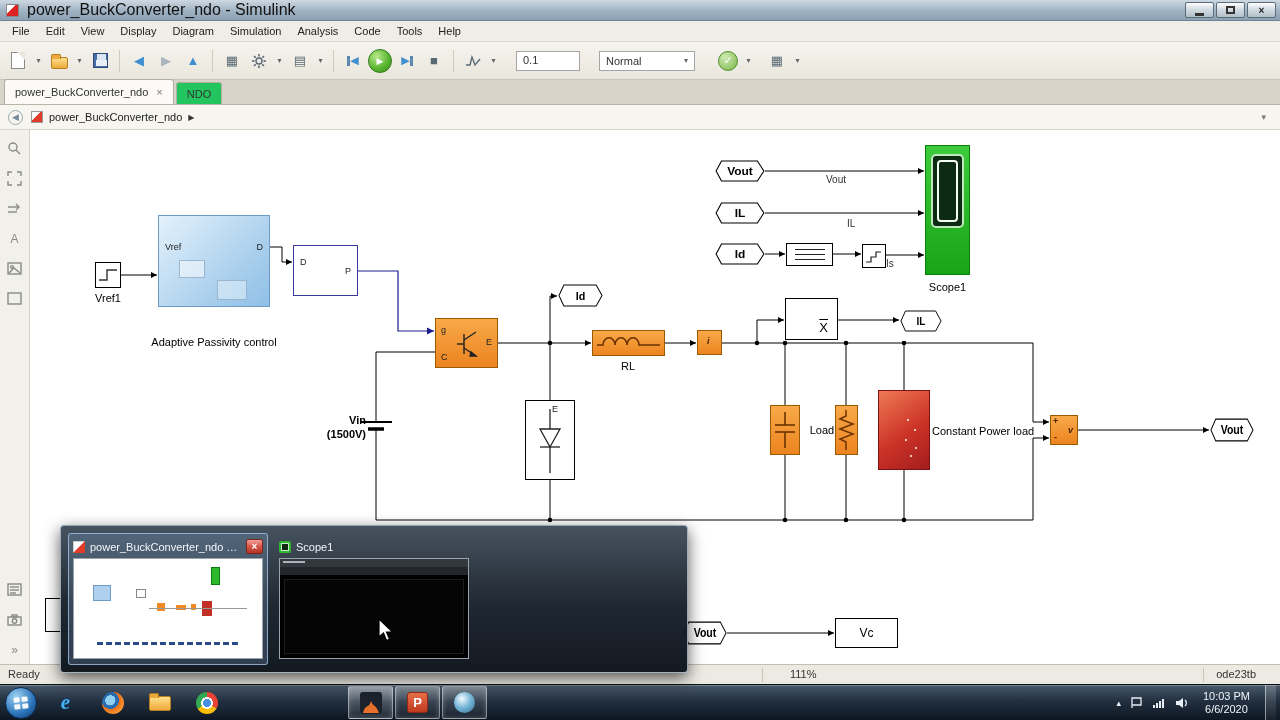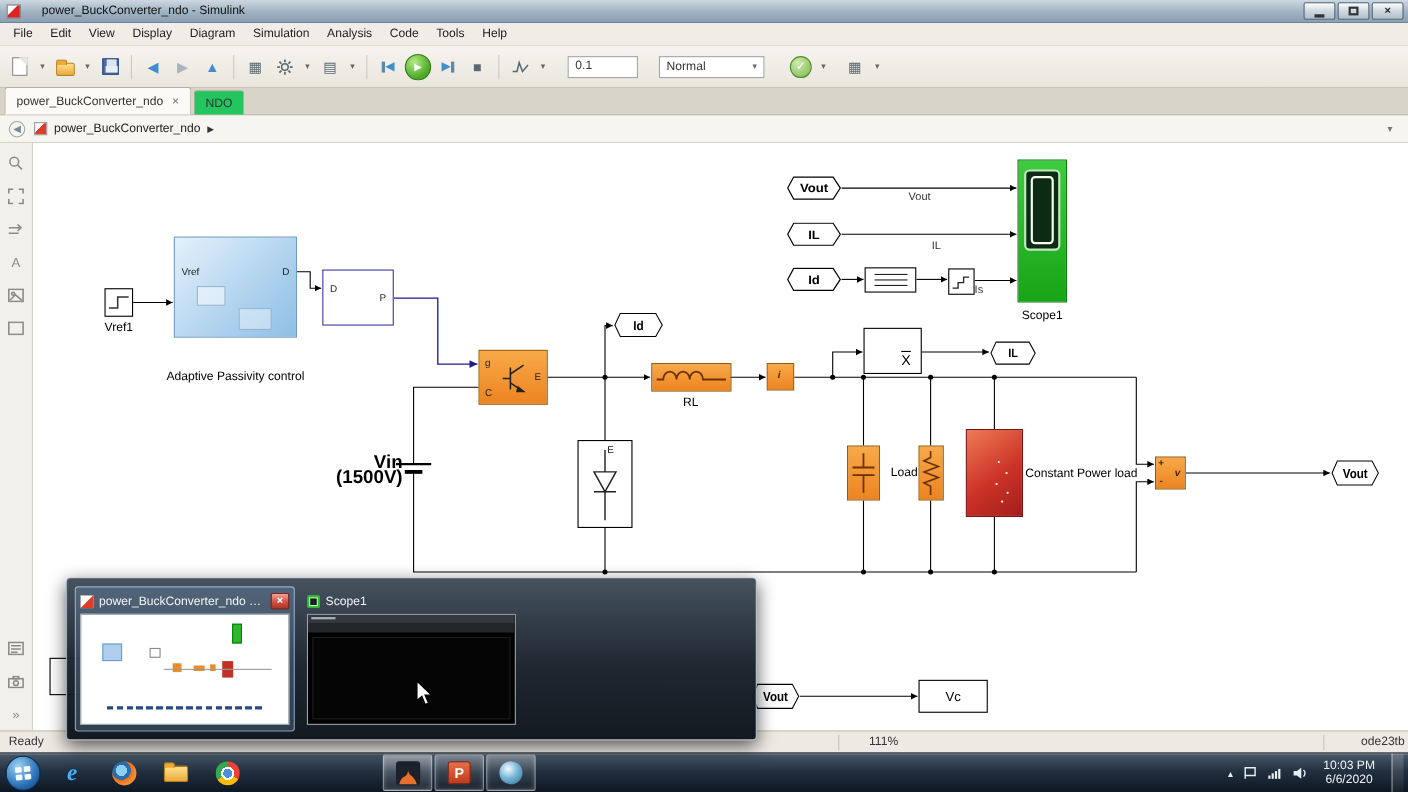--- a/index.html
+++ b/index.html
@@ -4,21 +4,21 @@
 <style>
   *{margin:0;padding:0;box-sizing:border-box}
   html,body{width:1280px;height:720px;overflow:hidden}
   body{font-family:"Liberation Sans",sans-serif;background:#555}
   .screen{position:relative;width:1280px;height:720px;background:#fff;overflow:hidden}
   .abs{position:absolute}
 
   
   .titlebar{position:absolute;top:0;left:0;right:0;height:21px;background:linear-gradient(#cdd8e2,#9fb2c2 55%,#8ba0b2);border-bottom:1px solid #6d8396;display:flex;align-items:center;padding:0 4px}
   .appicon{width:13px;height:13px;background:linear-gradient(135deg,#fff 40%,#d22 41%);border:1px solid #888;margin-left:2px}
-  .title{font-size:11px;color:#111;margin-left:19px}
+  .title{font-size:16px;color:#111;margin-left:8px}
   .winbtns{margin-left:auto;display:flex;gap:2px}
   .wb{width:29px;height:16px;background:linear-gradient(#fdfdfd,#cfd8df 50%,#b2bfc9);border:1px solid #5a6c7a;border-radius:2px;display:flex;align-items:center;justify-content:center;color:#222;font-size:10px;font-weight:bold}
   .g-min{width:9px;height:3px;background:#333;margin-top:8px}
   .g-max{width:9px;height:8px;border:2px solid #333}
 
   .menubar{position:absolute;top:21px;left:0;right:0;height:21px;background:#f0ede6;border-bottom:1px solid #dbd7cb;display:flex;align-items:center;padding-left:4px}
   .menu-item{padding:3px 8px;font-size:11px;color:#222}
 
   .toolbar{position:absolute;top:42px;left:0;right:0;height:38px;background:linear-gradient(#f6f4ee,#e9e6dd);border-bottom:1px solid #c9c5b9;display:flex;align-items:center;gap:3px;padding:0 6px}
   .tbtn{width:24px;height:24px;display:flex;align-items:center;justify-content:center;border-radius:3px;color:#5a6a75;font-size:13px}
@@ -387,21 +387,21 @@
 
     <div class="blk" style="left:755px;top:168px;width:53px;height:42px">
       <span class="overline" style="position:absolute;right:9px;bottom:4px;font-size:13px">X</span>
     </div>
 
     <svg class="abs" style="left:870px;top:180px" width="42" height="22" viewBox="0 0 46 22" preserveAspectRatio="none">
       <polygon class="tagshape" points="6,1 39,1 45,11 39,21 6,21 1,11"></polygon>
       <text class="tagtext" x="23" y="15">IL</text>
     </svg>
 
-    <div class="abs" style="left:252px;top:283px;width:84px;text-align:right;font-weight:bold;font-size:17px;line-height:14px">
+    <div class="abs" style="left:252px;top:283px;width:84px;text-align:right;font-weight:bold;font-size:11px;line-height:14px">
       <div>Vin</div>
       <div>(1500V)</div>
     </div>
 
     <div class="blk" style="left:495px;top:270px;width:50px;height:80px">
       <span class="port" style="left:26px;top:3px">E</span>
       <svg width="48" height="78" viewBox="0 0 48 78">
         <g stroke="#222" fill="none" stroke-width="1.3">
           <line x1="24" y1="8" x2="24" y2="28"></line>
           <polygon points="14,28 34,28 24,46"></polygon>
@@ -495,21 +495,21 @@
     </div>
 
     <div class="blk" style="left:15px;top:468px;width:30px;height:34px"></div>
   </div>
 
   <div class="statusbar">
     <span class="abs" style="left:8px;top:3px">Ready</span>
     <span class="ssep" style="left:762px"></span>
     <span class="abs" style="left:790px;top:3px">111%</span>
     <span class="ssep" style="left:1203px"></span>
-    <span class="abs" style="right:3px;top:3px">ode23tb</span>
+    <span class="abs" style="right:24px;top:3px">ode23tb</span>
   </div>
 
   <div class="taskbar">
     <div class="orb">
       <svg width="16" height="14" viewBox="0 0 16 14">
         <g fill="#fff" opacity="0.95" transform="rotate(-6 8 7)">
           <rect x="1" y="1" width="6" height="5" rx="1"></rect>
             <rect x="9" y="1" width="6" height="5" rx="1"></rect>
           <rect x="1" y="8" width="6" height="5" rx="1"></rect>
             <rect x="9" y="8" width="6" height="5" rx="1"></rect>

